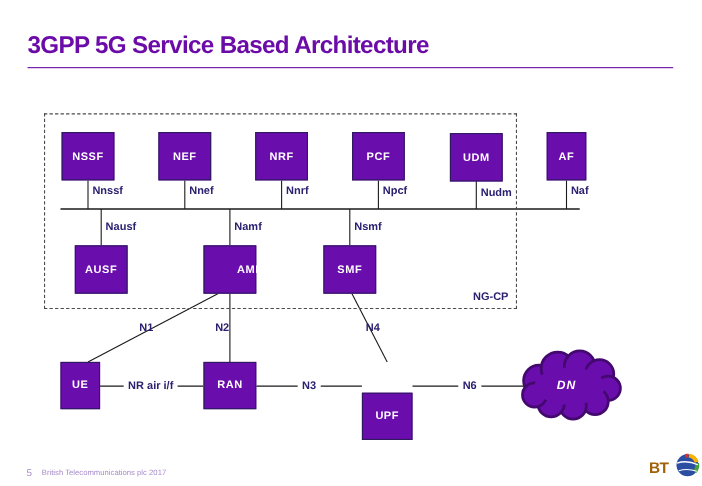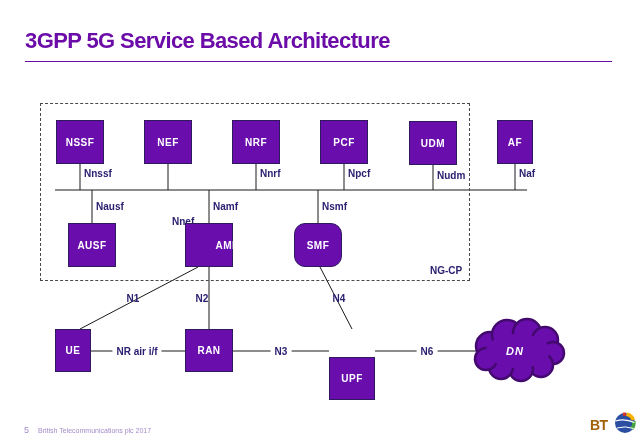--- a/index.html
+++ b/index.html
@@ -161,33 +161,33 @@
   <div class="group-label">NG-CP</div>
 
   <div class="nf-box" style="left:56px;  top:120px;">NSSF</div>
   <div class="nf-box" style="left:144px; top:120px;">NEF</div>
   <div class="nf-box" style="left:232px; top:120px;">NRF</div>
   <div class="nf-box" style="left:320px; top:120px;">PCF</div>
   <div class="nf-box" style="left:409px; top:121px;">UDM</div>
   <div class="nf-box nf-narrow" style="left:497px; top:120px;">AF</div>
 
   <div class="if-label" style="left:84px;  top:168px;">Nnssf</div>
-  <div class="if-label" style="left:172px; top:168px;margin-top:48px;">Nnef</div>
+  <div class="if-label" style="left:172px; top:168px;">Nnef</div>
   <div class="if-label" style="left:260px; top:168px;">Nnrf</div>
   <div class="if-label" style="left:348px; top:168px;">Npcf</div>
   <div class="if-label" style="left:437px; top:170px;">Nudm</div>
   <div class="if-label" style="left:519px; top:168px;">Naf</div>
 
   <div class="if-label" style="left:96px;  top:201px;">Nausf</div>
   <div class="if-label" style="left:213px; top:201px;">Namf</div>
   <div class="if-label" style="left:322px; top:201px;">Nsmf</div>
 
   <div class="nf-box" style="left:68px;  top:223px;">AUSF</div>
   <div class="nf-box" style="left:185px; top:223px;padding-left:36px;">AMF</div>
-  <div class="nf-box" style="left:294px; top:223px;border-radius:11px;">SMF</div>
+  <div class="nf-box" style="left:294px; top:223px;">SMF</div>
 
   <div class="rp-label" style="left:133px; top:298px;">N1</div>
   <div class="rp-label" style="left:202px; top:298px;">N2</div>
   <div class="rp-label" style="left:339px; top:298px;">N4</div>
   <div class="rp-label rp-onl" style="left:137px; top:351px;">NR air i/f</div>
   <div class="rp-label rp-onl" style="left:281px; top:351px;">N3</div>
   <div class="rp-label rp-onl" style="left:427px; top:351px;">N6</div>
 
   <div class="nf-box nf-narrow" style="left:55px; top:329px; height:43px;">UE</div>
   <div class="nf-box" style="left:185px; top:329px; height:43px;">RAN</div>

